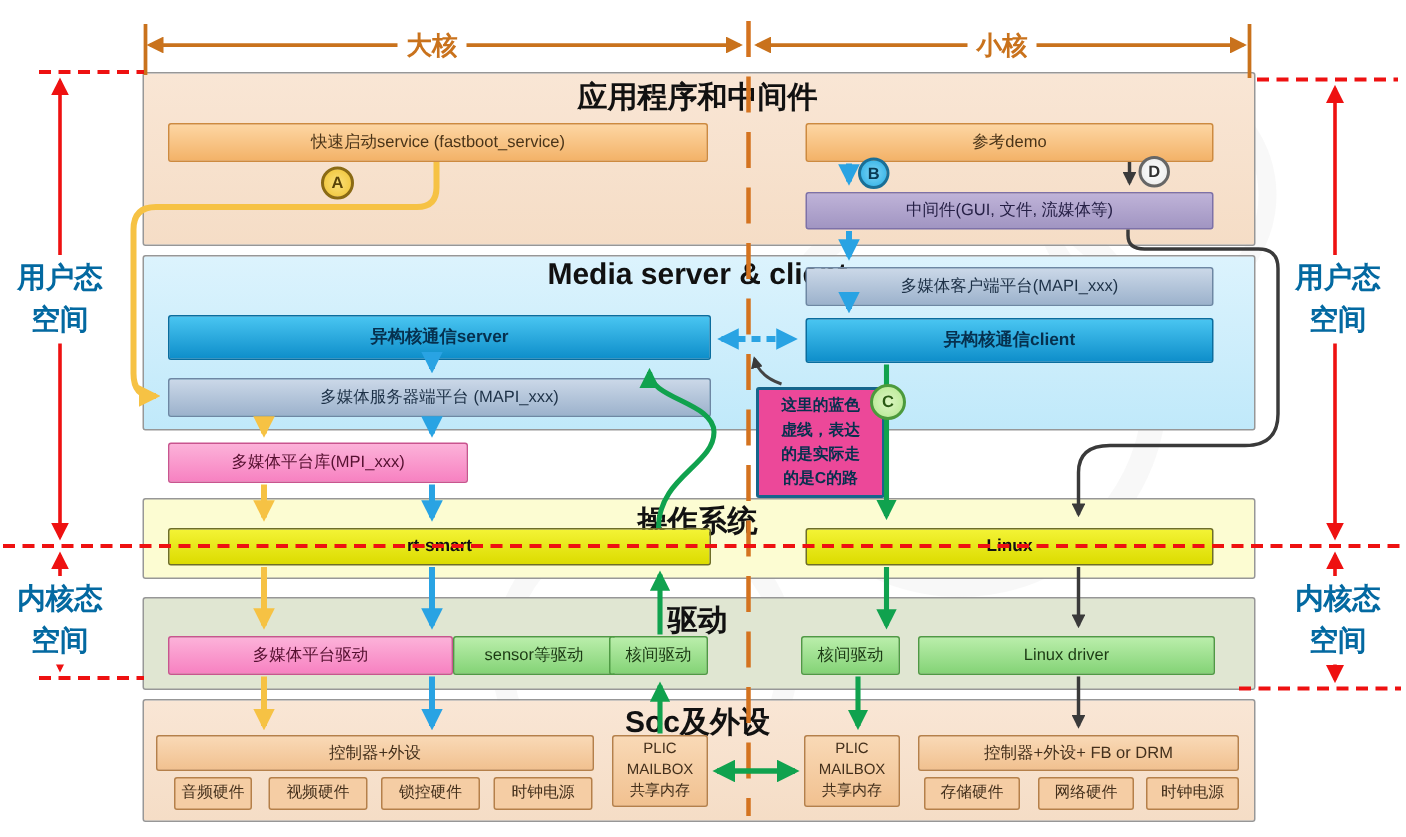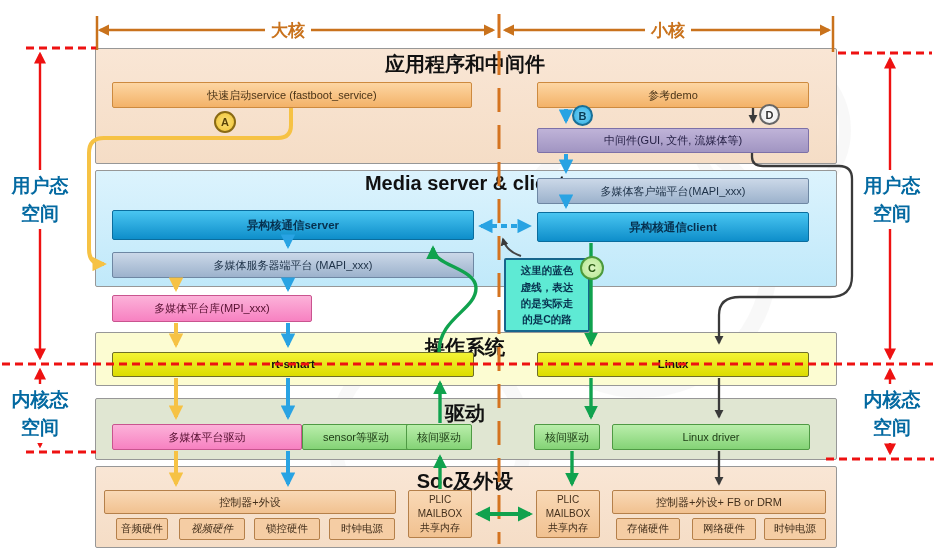--- a/index.html
+++ b/index.html
@@ -16,21 +16,21 @@
       font-size:11px;line-height:1.1;border-radius:2px;z-index:2;box-sizing:border-box;}
   .orangebx{background:linear-gradient(#fdd6a3,#f3b268);border:1px solid #cd8a3f;color:#4a3418;}
   .purplebx{background:linear-gradient(#bfb3d8,#a195c2);border:1px solid #7d71a8;color:#262046;}
   .bluebx{background:linear-gradient(#49c5f1,#0e8eca);border:1px solid #0a6d9e;color:#06304e;font-weight:bold;font-size:11.5px;}
   .graybluebx{background:linear-gradient(#cbd8e8,#9cb2cc);border:1px solid #6e87a3;color:#1d3147;}
   .pinkbx{background:linear-gradient(#fcb2d9,#f781c1);border:1px solid #c9548f;color:#551030;}
   .yellowbx{background:linear-gradient(#f3f335,#dcdc00);border:1px solid #6e6e28;color:#111;font-size:11.5px;font-weight:bold;}
   .greenbx{background:linear-gradient(#baeeab,#84d376);border:1px solid #4f9a44;color:#1c3a14;}
   .peachbx{background:linear-gradient(#f9d9b6,#f1c190);border:1px solid #b5804a;color:#44301c;}
   .hwbx{background:#f5cda4;border:1px solid #b5804a;color:#44301c;font-size:10.5px;}
-  .notebx{background:#5eead4;border:2px solid #16658c;color:#06304e;font-weight:bold;font-size:10.5px;
+  .notebx{background:#ec4899;border:2px solid #16658c;color:#06304e;font-weight:bold;font-size:10.5px;
           line-height:1.55;flex-direction:column;}
   .circ{position:absolute;border-radius:50%;display:flex;align-items:center;justify-content:center;
         font-weight:bold;font-size:11px;z-index:6;box-sizing:border-box;}
   .sidelabel{position:absolute;z-index:6;background:#fff;color:#0369a1;font-weight:bold;font-size:19px;
              line-height:1.45;text-align:center;width:72px;padding:2px 0;}
   .corelabel{position:absolute;z-index:6;background:#fff;color:#c9721c;font-weight:bold;font-size:17px;
              padding:0 6px;top:19px;}
   svg.overlay{position:absolute;left:0;top:0;z-index:5;pointer-events:none;}
   svg.wm{position:absolute;left:0;top:0;z-index:0;pointer-events:none;}
 </style>
@@ -79,21 +79,21 @@
   <div class="bx yellowbx" style="left:537px;top:352px;width:272px;height:25px;">Linux</div>
 
   <div class="bx pinkbx" style="left:112px;top:424px;width:190px;height:26px;">多媒体平台驱动</div>
   <div class="bx greenbx" style="left:302px;top:424px;width:108px;height:26px;">sensor等驱动</div>
   <div class="bx greenbx" style="left:406px;top:424px;width:66px;height:26px;">核间驱动</div>
   <div class="bx greenbx" style="left:534px;top:424px;width:66px;height:26px;">核间驱动</div>
   <div class="bx peachbx" style="left:104px;top:490px;width:292px;height:24px;">控制器+外设</div>
 
   <div class="bx greenbx" style="left:612px;top:424px;width:198px;height:26px;">Linux driver</div>
   <div class="bx hwbx" style="left:116px;top:518px;width:52px;height:22px;">音频硬件</div>
-  <div class="bx hwbx" style="left:179px;top:518px;width:66px;height:22px;font-style:italic;">视频硬件</div>
+  <div class="bx hwbx" style="left:179px;top:518px;width:66px;height:22px;">视频硬件</div>
   <div class="bx hwbx" style="left:254px;top:518px;width:66px;height:22px;">锁控硬件</div>
   <div class="bx hwbx" style="left:329px;top:518px;width:66px;height:22px;">时钟电源</div>
 
   <div class="bx peachbx" style="left:408px;top:490px;width:64px;height:48px;flex-direction:column;font-size:10px;line-height:1.4;">
     <span>PLIC</span>
     <span>MAILBOX</span>
     <span>共享内存</span>
   </div>
   <div class="bx peachbx" style="left:536px;top:490px;width:64px;height:48px;flex-direction:column;font-size:10px;line-height:1.4;">
     <span>PLIC</span>

